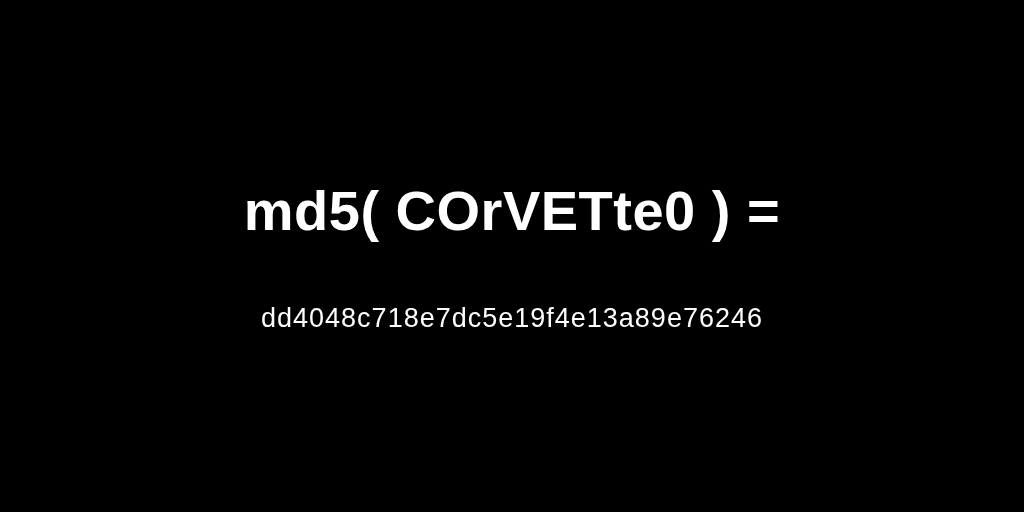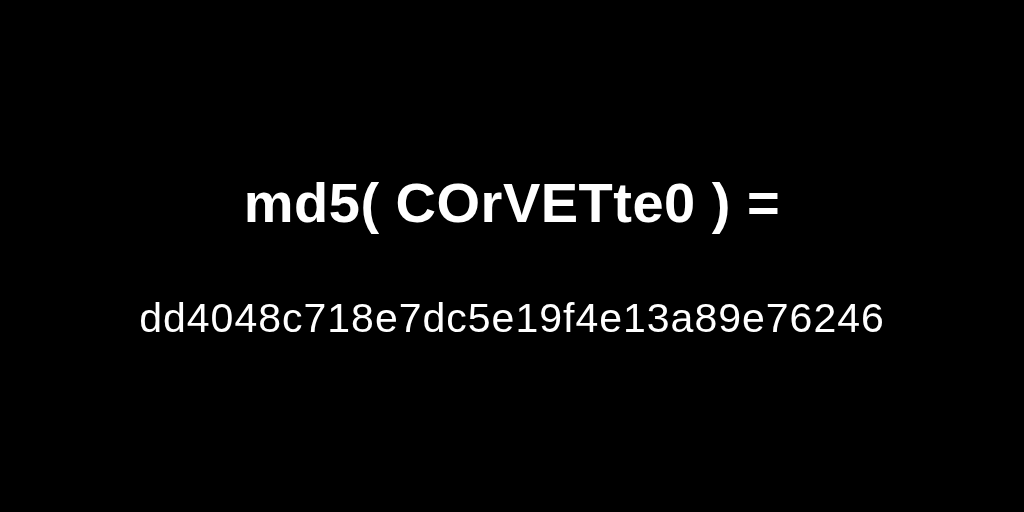--- a/index.html
+++ b/index.html
@@ -33,21 +33,21 @@
     }
     .expression {
       color: #ffffff;
       font-size: 56px;
       font-weight: 700;
       letter-spacing: 0.5px;
       text-align: center;
     }
     .hash {
       color: #ffffff;
-      font-size: 41px;
+      font-size: 27px;
       font-weight: 400;
       letter-spacing: 1px;
       text-align: center;
       margin-top: 32px;
     }
     .footer {
       position: absolute;
       bottom: 8px;
       left: 0;
       right: 0;

